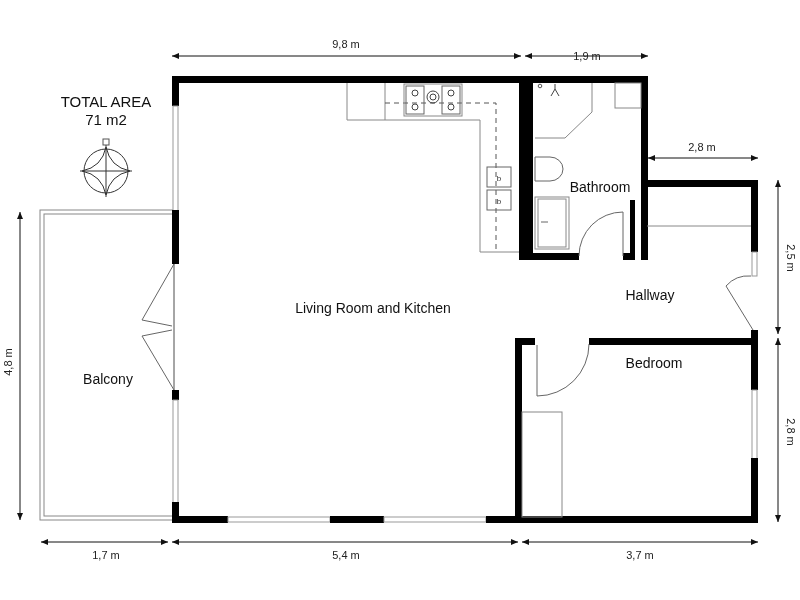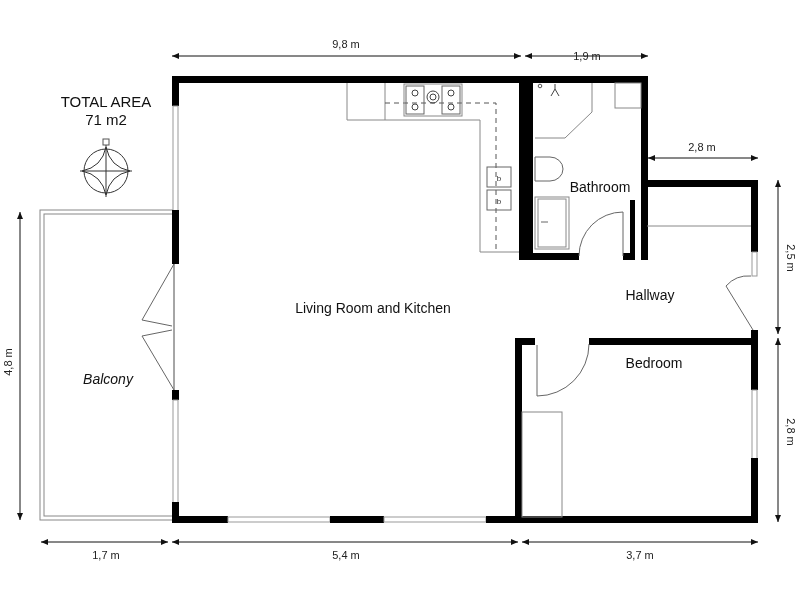--- a/index.html
+++ b/index.html
@@ -168,21 +168,21 @@
 
 <div class="total">
   <div>TOTAL AREA</div>
   <div>71 m2</div>
 </div>
 
 <div class="label" style="left:350px;top:308px;margin-left:23px;">Living Room and Kitchen</div>
 <div class="label" style="left:600px;top:187px;">Bathroom</div>
 <div class="label" style="left:650px;top:295px;text-align:right;">Hallway</div>
 <div class="label" style="left:654px;top:363px;">Bedroom</div>
-<div class="label" style="left:108px;top:379px;font-style:italic;">Balcony</div>
+<div class="label" style="left:108px;top:379px;">Balcony</div>
 
 <div class="dimlbl" style="left:346px;top:44px;">9,8 m</div>
 <div class="dimlbl" style="left:587px;top:56px;">1,9 m</div>
 <div class="dimlbl" style="left:702px;top:147px;">2,8 m</div>
 <div class="dimlbl vert" style="left:791px;top:258px;">2,5 m</div>
 <div class="dimlbl vert" style="left:791px;top:432px;">2,8 m</div>
 <div class="dimlbl vertl" style="left:8px;top:362px;">4,8 m</div>
 <div class="dimlbl" style="left:106px;top:555px;">1,7 m</div>
 <div class="dimlbl" style="left:346px;top:555px;">5,4 m</div>
 <div class="dimlbl" style="left:640px;top:555px;">3,7 m</div>

